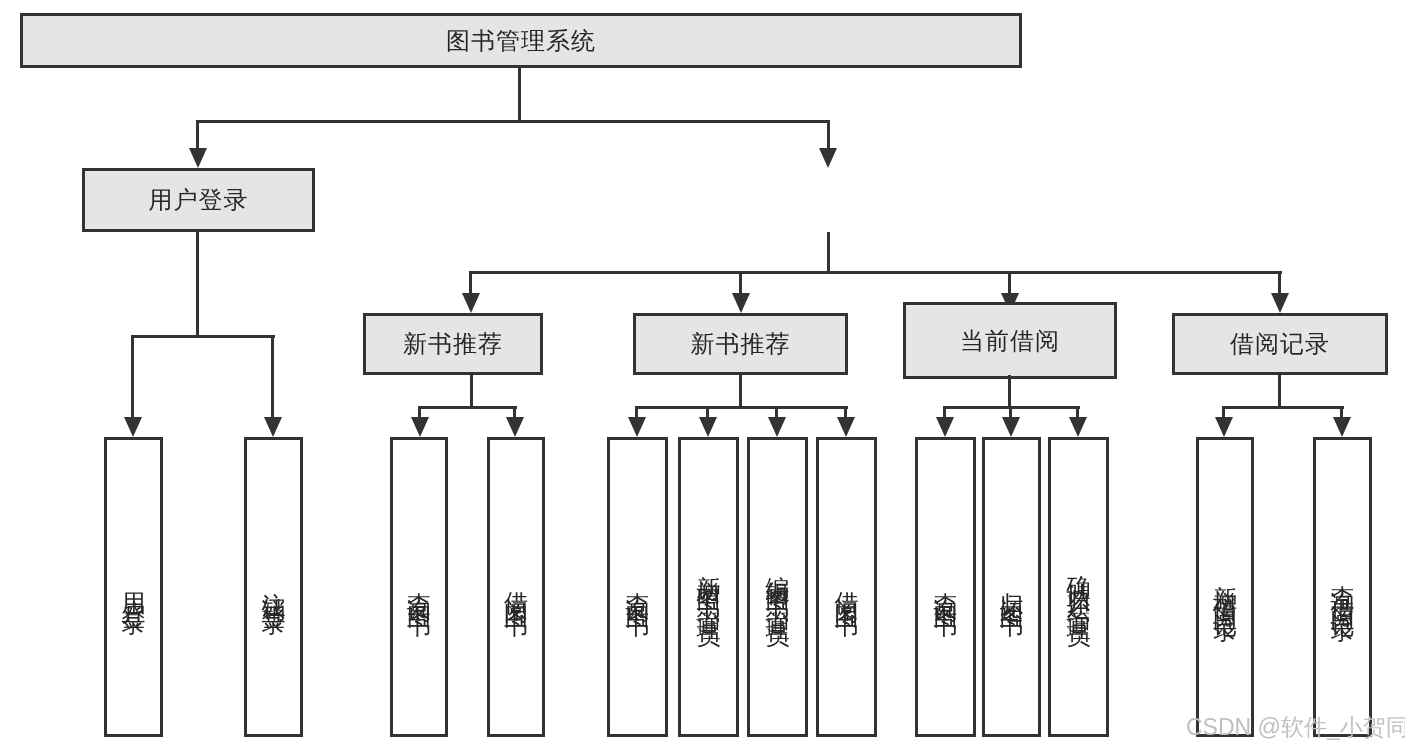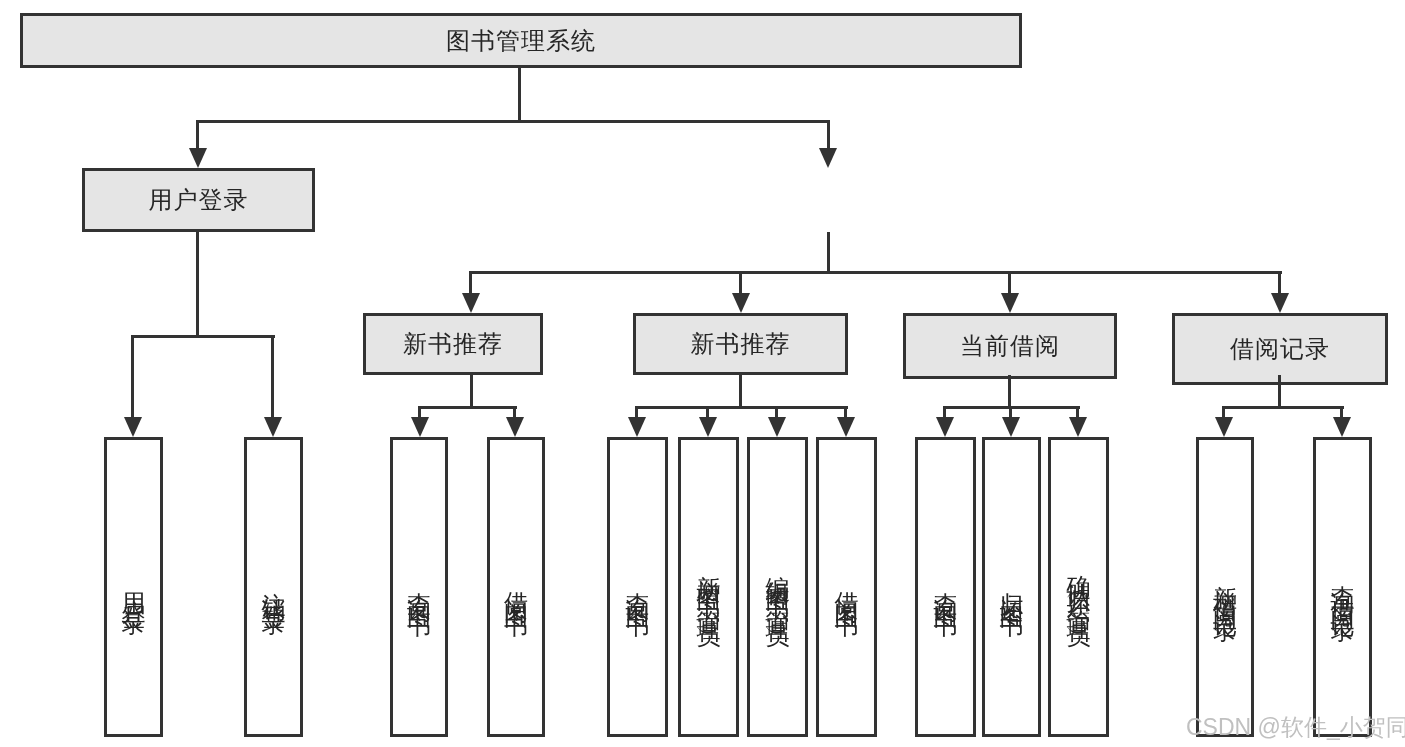--- a/index.html
+++ b/index.html
@@ -58,22 +58,22 @@
     color: #c0c0c0;
     white-space: nowrap;
     z-index: 5;
   }
   
   #n-root   { left: 20px;   top: 13px;  width: 1002px; height: 55px; }
   #n-login  { left: 82px;   top: 168px; width: 233px;  height: 64px; }
   #n-mgmt   { left: 713px;  top: 168px; width: 232px;  height: 64px; }
   #n-rec    { left: 363px;  top: 313px; width: 180px;  height: 62px; }
   #n-borrow { left: 633px;  top: 313px; width: 215px;  height: 62px; }
-  #n-cur    { left: 903px;  top: 313px; width: 214px;  height: 66px; text-align: center; }
-  #n-recs   { left: 1172px; top: 313px; width: 216px;  height: 72px; }
+  #n-cur    { left: 903px;  top: 302px; width: 214px;  height: 77px; text-align: center; }
+  #n-recs   { left: 1172px; top: 313px; width: 216px;  height: 62px; }
   
   #l-login-a { left: 104px;  width: 59px; }
   #l-login-b { left: 244px;  width: 59px; }
   #l-rec-a   { left: 390px;  width: 58px; }
   #l-rec-b   { left: 487px;  width: 58px; }
   #l-bb-a    { left: 607px;  width: 61px; }
   #l-bb-b    { left: 678px;  width: 61px; }
   #l-bb-c    { left: 747px;  width: 61px; }
   #l-bb-d    { left: 816px;  width: 61px; }
   #l-cb-a    { left: 915px;  width: 61px; }

